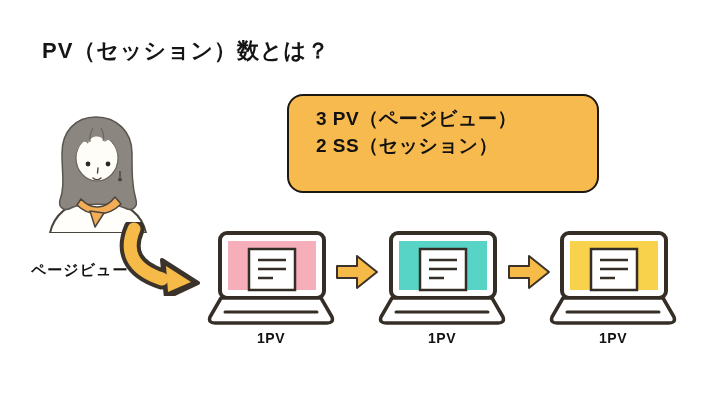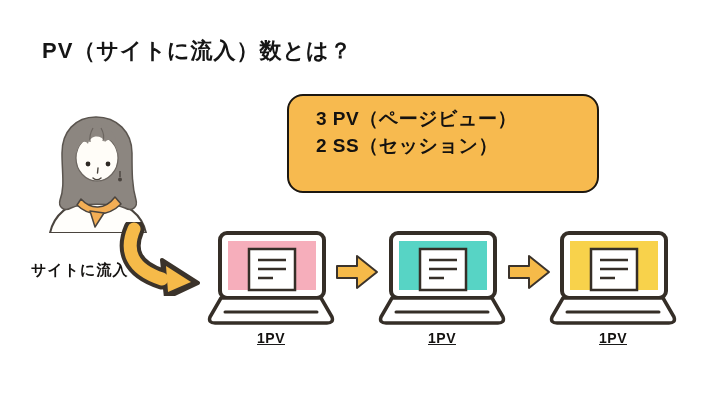--- a/index.html
+++ b/index.html
@@ -28,33 +28,33 @@
     letter-spacing:0.5px;color:#141210;
     white-space:nowrap;
   }
   .inflow-label{
     left:31px;top:261px;
     font-size:15px;font-weight:bold;letter-spacing:1px;
     color:#141210;
   }
   .laptop-group{
     width:130px;top:230px;
-    display:flex;flex-direction:column;align-items:center;text-decoration:underline;
+    display:flex;flex-direction:column;align-items:center;
   }
   .pv-label{
     margin-top:3px;
     font-size:14px;font-weight:bold;color:#141210;letter-spacing:0.5px;
     text-align:center;
   }
   svg{display:block;}
 </style>
 </head>
 <body>
 
-<div class="abs page-title">PV（サイトに流入）数とは？</div>
+<div class="abs page-title">PV（セッション）数とは？</div>
 
 <div class="abs summary-box">
   <div class="summary-line">3 PV（ページビュー）</div>
   <div class="summary-line">2 SS（セッション）</div>
 </div>
 
 <svg class="abs" style="left:44px;top:113px;" width="108" height="120" viewBox="0 0 108 120">
 
   <path d="M6,120 C10,101 26,90 42,88 L64,88 C82,90 98,101 102,120 Z" fill="#FFFEFB" stroke="#4A443E" stroke-width="2"></path>
 
@@ -83,21 +83,21 @@
   <path d="M46,98 L51,114 L60,100 Z" fill="#F3AE55" stroke="#4A443E" stroke-width="1.5" stroke-linejoin="round"></path>
 </svg>
 
 <svg class="abs" style="left:118px;top:222px;" width="84" height="74" viewBox="0 0 84 74">
   <path d="M16,7 C7,28 13,47 44,57" fill="none" stroke="#3B332B" stroke-width="21" stroke-linecap="round"></path>
   <polygon points="44,38 80,61 48,76" fill="#3B332B" stroke="#3B332B" stroke-width="4" stroke-linejoin="round"></polygon>
   <path d="M16,7 C7,28 13,47 44,57" fill="none" stroke="#F6BA49" stroke-width="13" stroke-linecap="round"></path>
   <polygon points="48,44 73,60 50,70" fill="#F6BA49"></polygon>
 </svg>
 
-<div class="abs inflow-label">サイトに流入</div>
+<div class="abs inflow-label">ページビュー</div>
 
 <div class="abs laptop-group" style="left:206px;">
   <svg width="130" height="97" viewBox="0 0 130 97">
     <rect x="14" y="3" width="104" height="65" rx="7" fill="#ffffff" stroke="#352E27" stroke-width="4"></rect>
     <rect x="22" y="11" width="88" height="49" fill="#F6AEBB"></rect>
     <rect x="43" y="19" width="46" height="41" fill="#ffffff" stroke="#352E27" stroke-width="2.5"></rect>
     <path d="M52,30 L80,30 M52,39 L80,39 M52,48 L67,48" stroke="#352E27" stroke-width="2.6"></path>
     <path d="M15,68 L115,68 L126,87 Q128,93 121,93 L9,93 Q2,93 4,87 Z" fill="#ffffff" stroke="#352E27" stroke-width="3.5" stroke-linejoin="round"></path>
     <path d="M19,82 L111,82" stroke="#352E27" stroke-width="3" stroke-linecap="round"></path>
   </svg>

